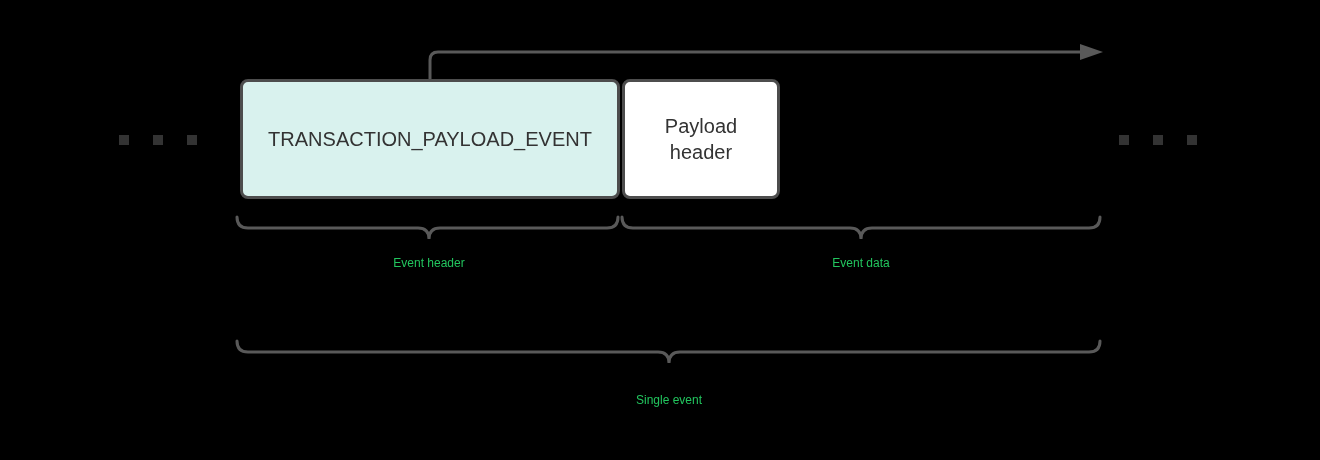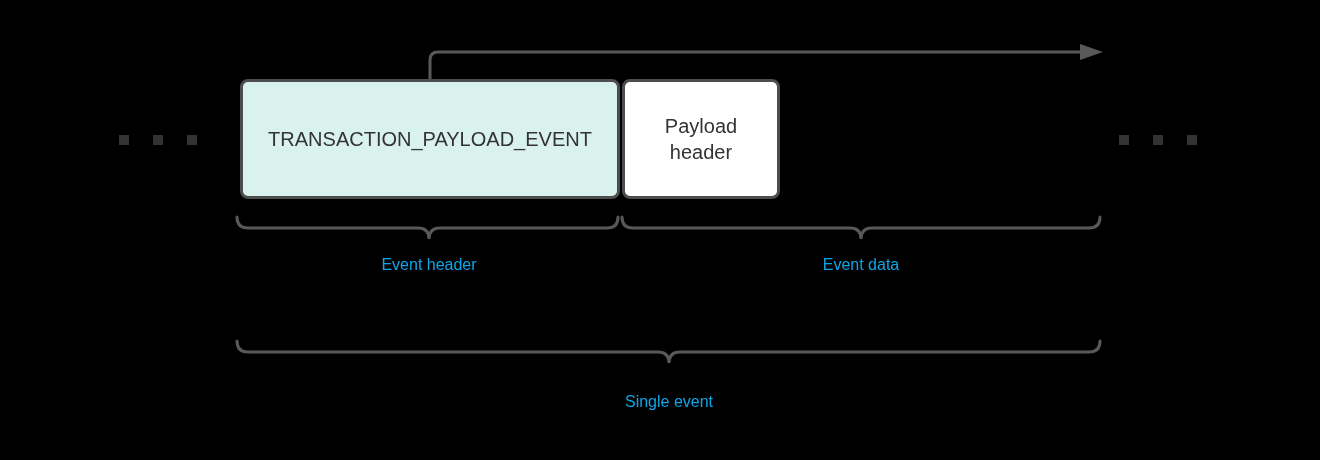--- a/index.html
+++ b/index.html
@@ -53,22 +53,22 @@
     width: 120px;
   }
   .box-compressed-blob {
     left: 782px;
     width: 318px;
     background: linear-gradient(180deg, #f4f18c 0%, #fcfce4 75%, #fefef8 100%);
   }
   .brace-label {
     position: absolute;
     transform: translateX(-50%);
-    color: #0ea5e9;
-    font-size: 16px;
+    color: #22c55e;
+    font-size: 12px;
     white-space: nowrap;
   }
   .label-event-header { left: 429px; top: 256px; }
   .label-event-data   { left: 861px; top: 256px; text-align: center; }
   .label-single-event { left: 669px; top: 393px; }
   .ellipsis {
     position: absolute;
     top: 135px;
     display: flex;
     gap: 24px;

